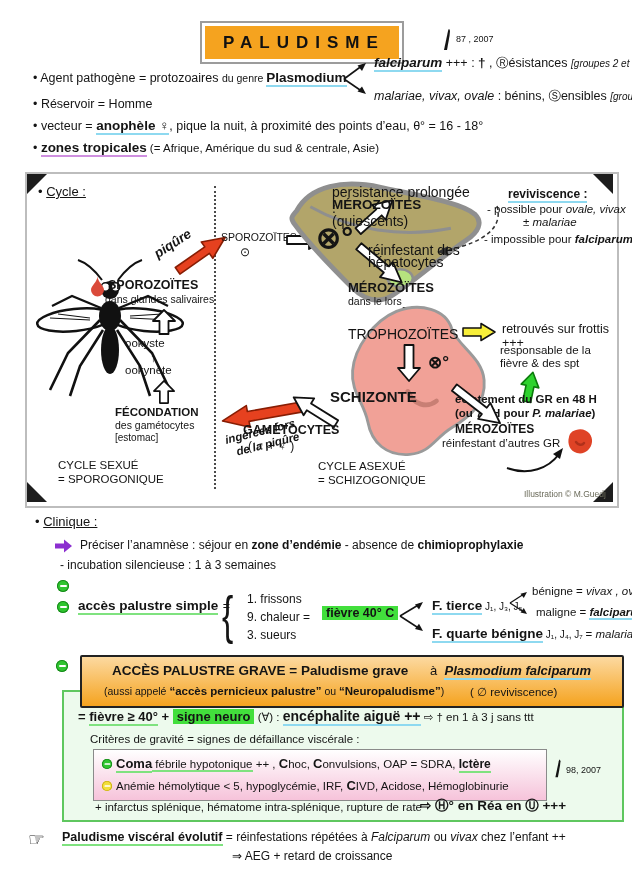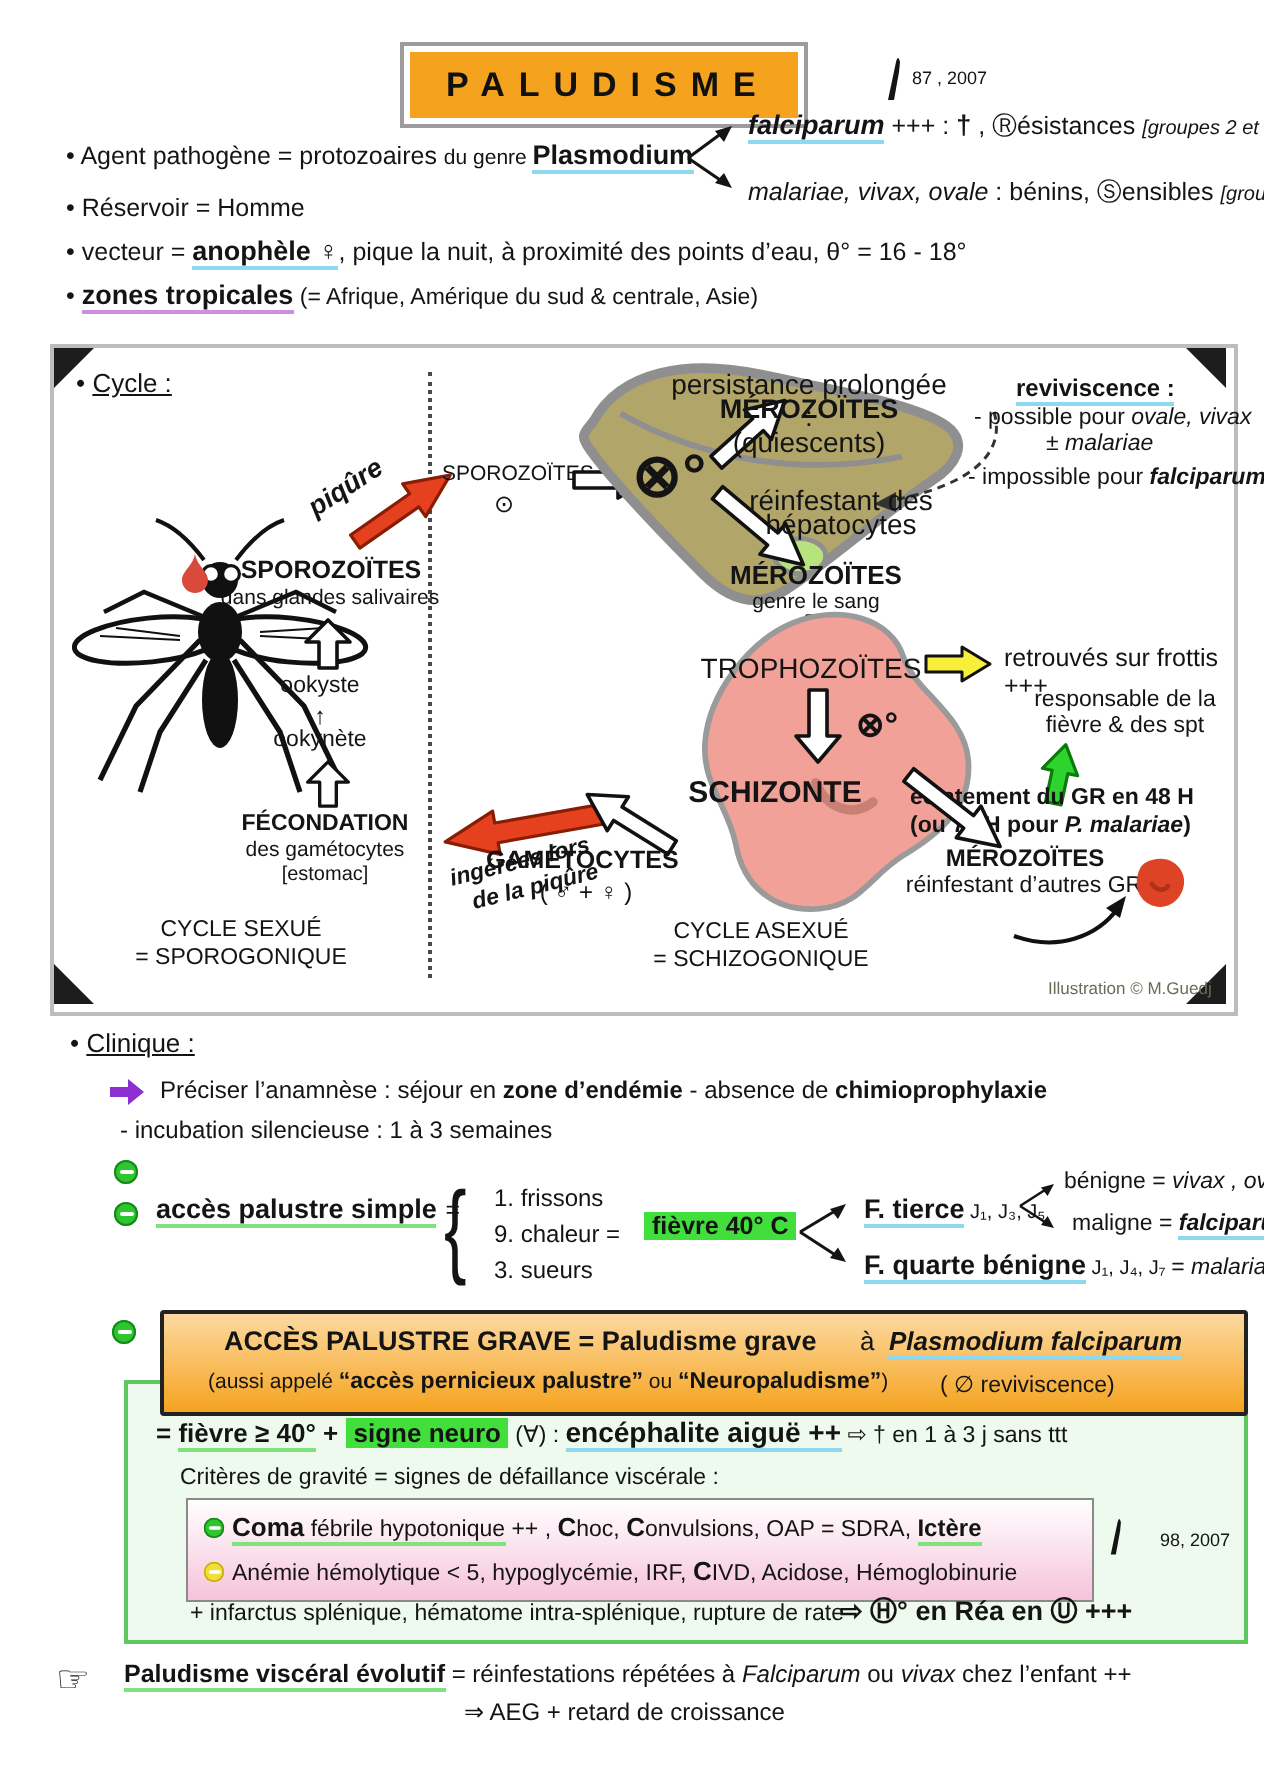--- a/index.html
+++ b/index.html
@@ -1,19 +1,19 @@
 <!DOCTYPE html>
 <html style="--orange: #f5a31f; --hl_green: #42df3c; --ul_cyan: #8ed9f0; --ul_green: #7fe27f; --ul_purple: #cf8fe0; --box_green_border: #5fc75f; --box_green_bg: #edfaed; --pink: #f6c3da;"><head>
 <meta charset="utf-8">
 <style>
   html,body{margin:0;padding:0;background:#fff}
   .page{position:relative;width:632px;height:893px;background:#fff;overflow:hidden;
         font-family:"Liberation Sans",sans-serif;color:#141414}
   .abs{position:absolute}
-  .c{text-align:center}
+  .c{text-align:left}
   .b{font-weight:bold}
   .i{font-style:italic}
   .f85{font-size:8.5px}.f9{font-size:9px}.f10{font-size:10px}.f105{font-size:10.5px}
   .f11{font-size:14px}.f115{font-size:11.5px}.f12{font-size:12px}.f125{font-size:12.5px}
   .f13{font-size:13px}.f135{font-size:13.5px}.f15{font-size:15px}
   .ulk{text-decoration:underline}
   .ulc{border-bottom:2.5px solid var(--ul_cyan);padding-bottom:0px}
   .ulg{border-bottom:2.5px solid var(--ul_green)}
   .ulp{border-bottom:2.5px solid var(--ul_purple)}
   .hl{background:var(--hl_green);padding:0 4px;font-weight:bold}
@@ -204,21 +204,21 @@
   <div class="abs b f12" style="left:508px;top:187px"><span class="ulc">reviviscence :</span></div>
   <div class="abs f115" style="left:487px;top:203px;white-space:nowrap">
     <span>- possible pour </span><span class="i">ovale, vivax</span>
   </div>
   <div class="abs f115 i" style="left:523px;top:216px">± malariae</div>
   <div class="abs f115" style="left:484px;top:233px;white-space:nowrap">
     <span>- impossible pour </span><span class="b i">falciparum</span>
   </div>
 
   <div class="abs b f13 c" style="left:348px;top:280px;width:120px">MÉROZOÏTES</div>
-  <div class="abs f105 c" style="left:348px;top:295px;width:120px">genre le sang</div>
+  <div class="abs f105 c" style="left:348px;top:295px;width:120px">dans le lors</div>
   <div class="abs" style="left:396px;top:307px">
     <svg width="24" height="26" viewBox="0 0 24 26">
         <polygon points="12,25 23,14 16.5,14 16.5,1 7.5,1 7.5,14 1,14" fill="#fff" stroke="#111" stroke-width="1.8" stroke-linejoin="round"></polygon>
       </svg>
   </div>
 
   <div class="abs" style="left:338px;top:300px">
     <svg width="155" height="162" viewBox="0 0 160 170">
       <path d="M60,12 C85,2 112,10 118,30 C124,48 150,60 152,84 C154,108 138,122 118,134 C100,145 96,160 74,162 C50,164 34,150 30,128 C26,108 12,96 14,74 C16,50 36,22 60,12 Z" fill="#f1a197" stroke="#9a9a9a" stroke-width="3"></path>
       <path d="M72,96 C78,110 92,114 102,106" stroke="#c87f74" stroke-width="5" fill="none" stroke-linecap="round"></path>
@@ -365,21 +365,21 @@
     <div class="ybul" style="left:7px;top:30px;transform:scale(.85)"></div>
     <div class="abs f115" style="left:22px;top:28px;white-space:nowrap">
       <span>Anémie hémolytique &lt; 5,  hypoglycémie,  IRF,  </span><span class="b f13">C</span><span>IVD,  Acidose,  Hémoglobinurie</span>
     </div>
   </div>
   <div class="abs" style="left:552px;top:756px">
     <svg width="11" height="24" viewBox="0 0 13 26">
         <path d="M4,24 L8,5 Q9,1 10,5 L9.5,10 L7,24 Z" fill="#141414"></path>
       </svg>
   </div>
-  <div class="abs f9" style="left:580px;top:765px">98, 2007</div>
+  <div class="abs f9" style="left:566px;top:765px">98, 2007</div>
 
   <div class="abs f115" style="left:95px;top:801px">+ infarctus splénique, hématome intra-splénique, rupture de rate</div>
   <div class="abs b f135" style="left:420px;top:797px">⇨ Ⓗ° en Réa en Ⓤ +++</div>
 
   <div class="abs" style="left:28px;top:828px;font-size:19px">☞</div>
   <div class="abs f12" style="left:62px;top:830px;white-space:nowrap">
     <span class="b f125 ulg">Paludisme viscéral évolutif</span><span> =   réinfestations répétées à </span><span class="i">Falciparum</span><span> ou </span><span class="i">vivax</span><span> chez l’enfant ++</span>
   </div>
   <div class="abs f12" style="left:232px;top:849px">⇒ AEG + retard de croissance</div>
 

